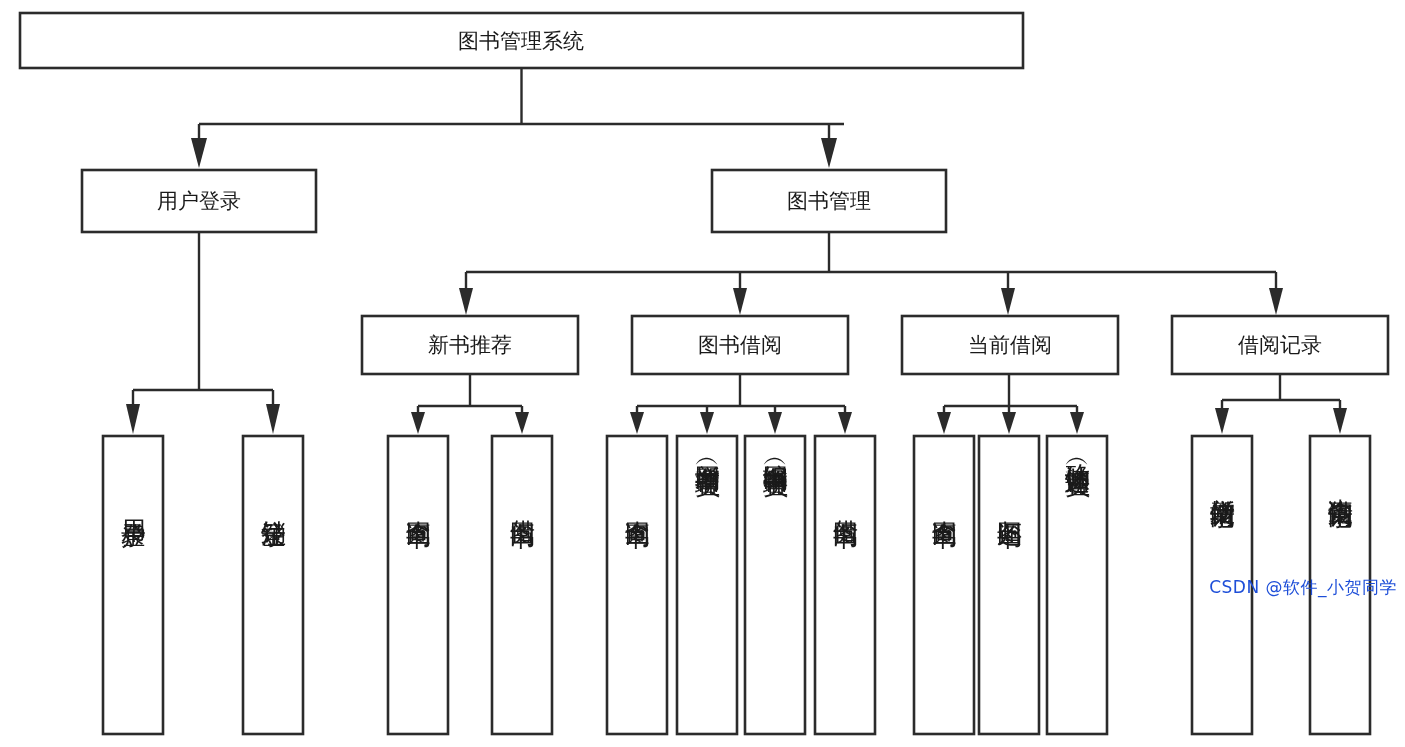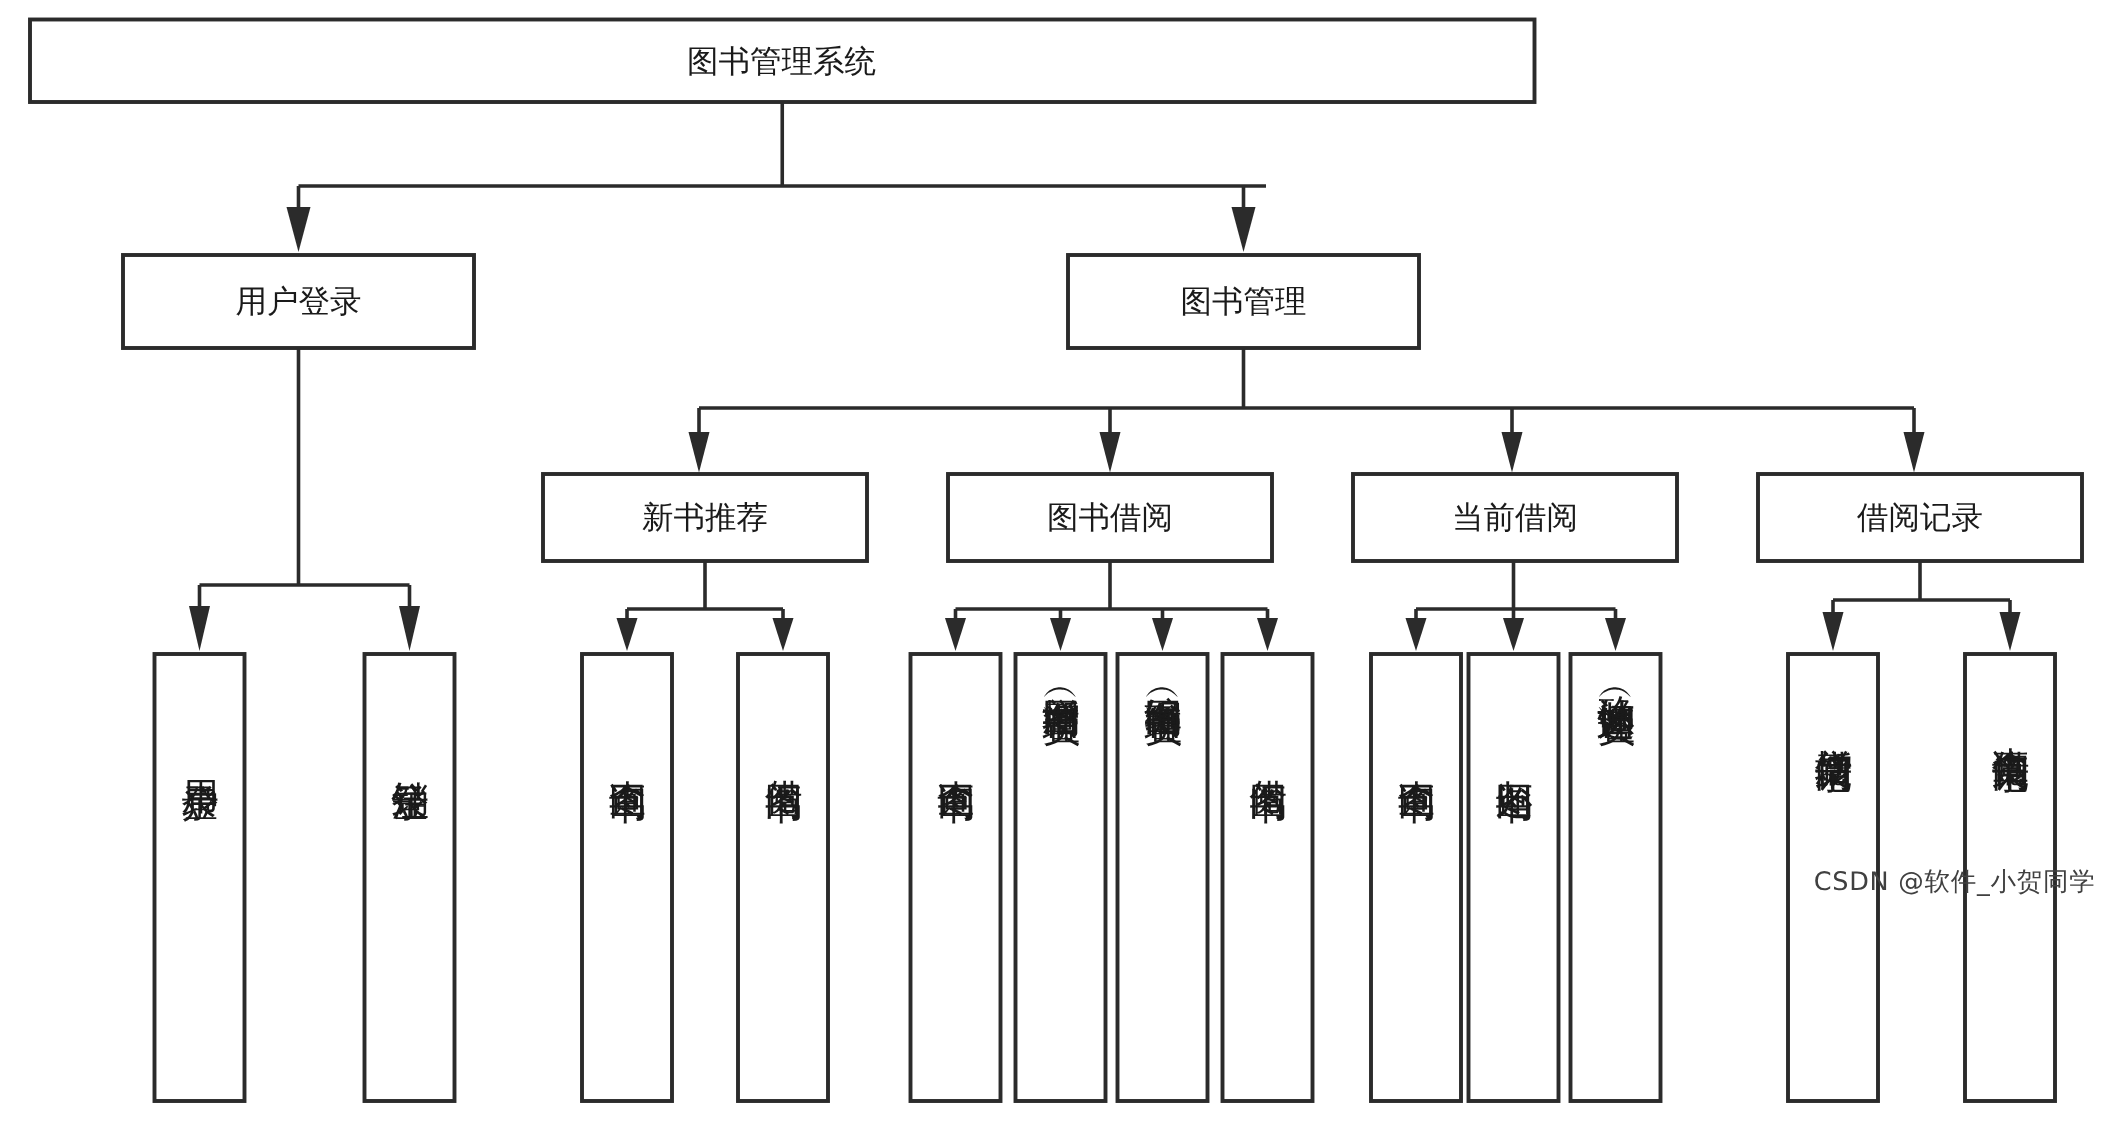--- a/index.html
+++ b/index.html
@@ -65,21 +65,21 @@
     letter-spacing: 1.5px;
     color: #1a1a1a;
     white-space: nowrap;
   }
   .watermark {
     position: absolute;
     right: 8px;
     bottom: 6px;
     font-family: "DejaVu Sans", "Liberation Sans", sans-serif;
     font-size: 17px;
-    color: #404040;
+    color: #1d4ed8;
     letter-spacing: 0.5px;
     white-space: nowrap;
   }
 </style>
 </head>
 <body>
 
 <div id="diagram-root">
 
   <svg id="tree-svg" viewBox="0 0 1405 747">

